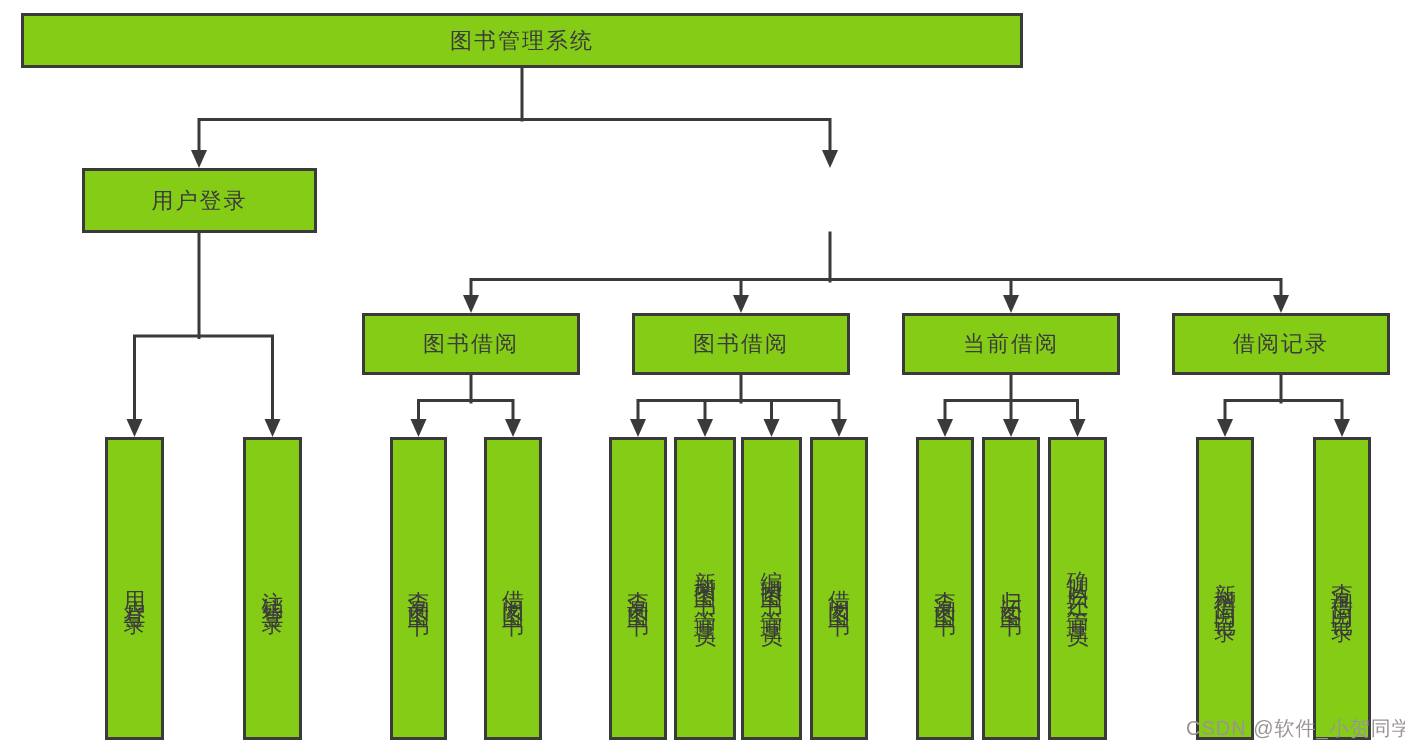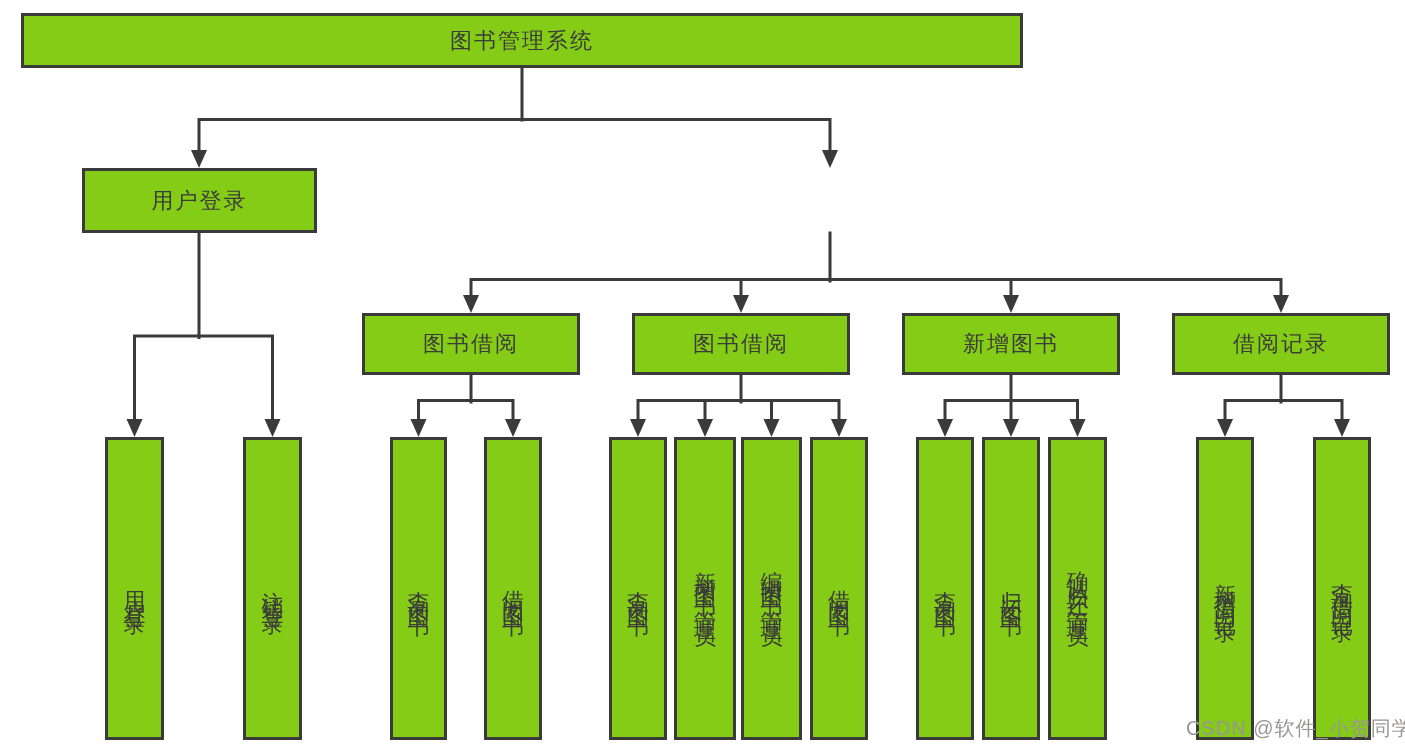--- a/index.html
+++ b/index.html
@@ -98,21 +98,21 @@
     <span class="lbl">用户登录</span>
   </div>
 
   <div class="box hbox" style="left:362px;top:313px;width:218px;height:62px">
     <span class="lbl">图书借阅</span>
   </div>
   <div class="box hbox" style="left:632px;top:313px;width:218px;height:62px">
     <span class="lbl">图书借阅</span>
   </div>
   <div class="box hbox" style="left:902px;top:313px;width:218px;height:62px">
-    <span class="lbl">新增图书</span>
+    <span class="lbl">当前借阅</span>
   </div>
   <div class="box hbox" style="left:1172px;top:313px;width:218px;height:62px">
     <span class="lbl">借阅记录</span>
   </div>
 
   <div class="box vbox" style="left:105px;top:437px;width:59px;height:303px">
     <span class="lbl">用户登录</span>
   </div>
   <div class="box vbox" style="left:243px;top:437px;width:59px;height:303px">
     <span class="lbl">注销登录</span>

